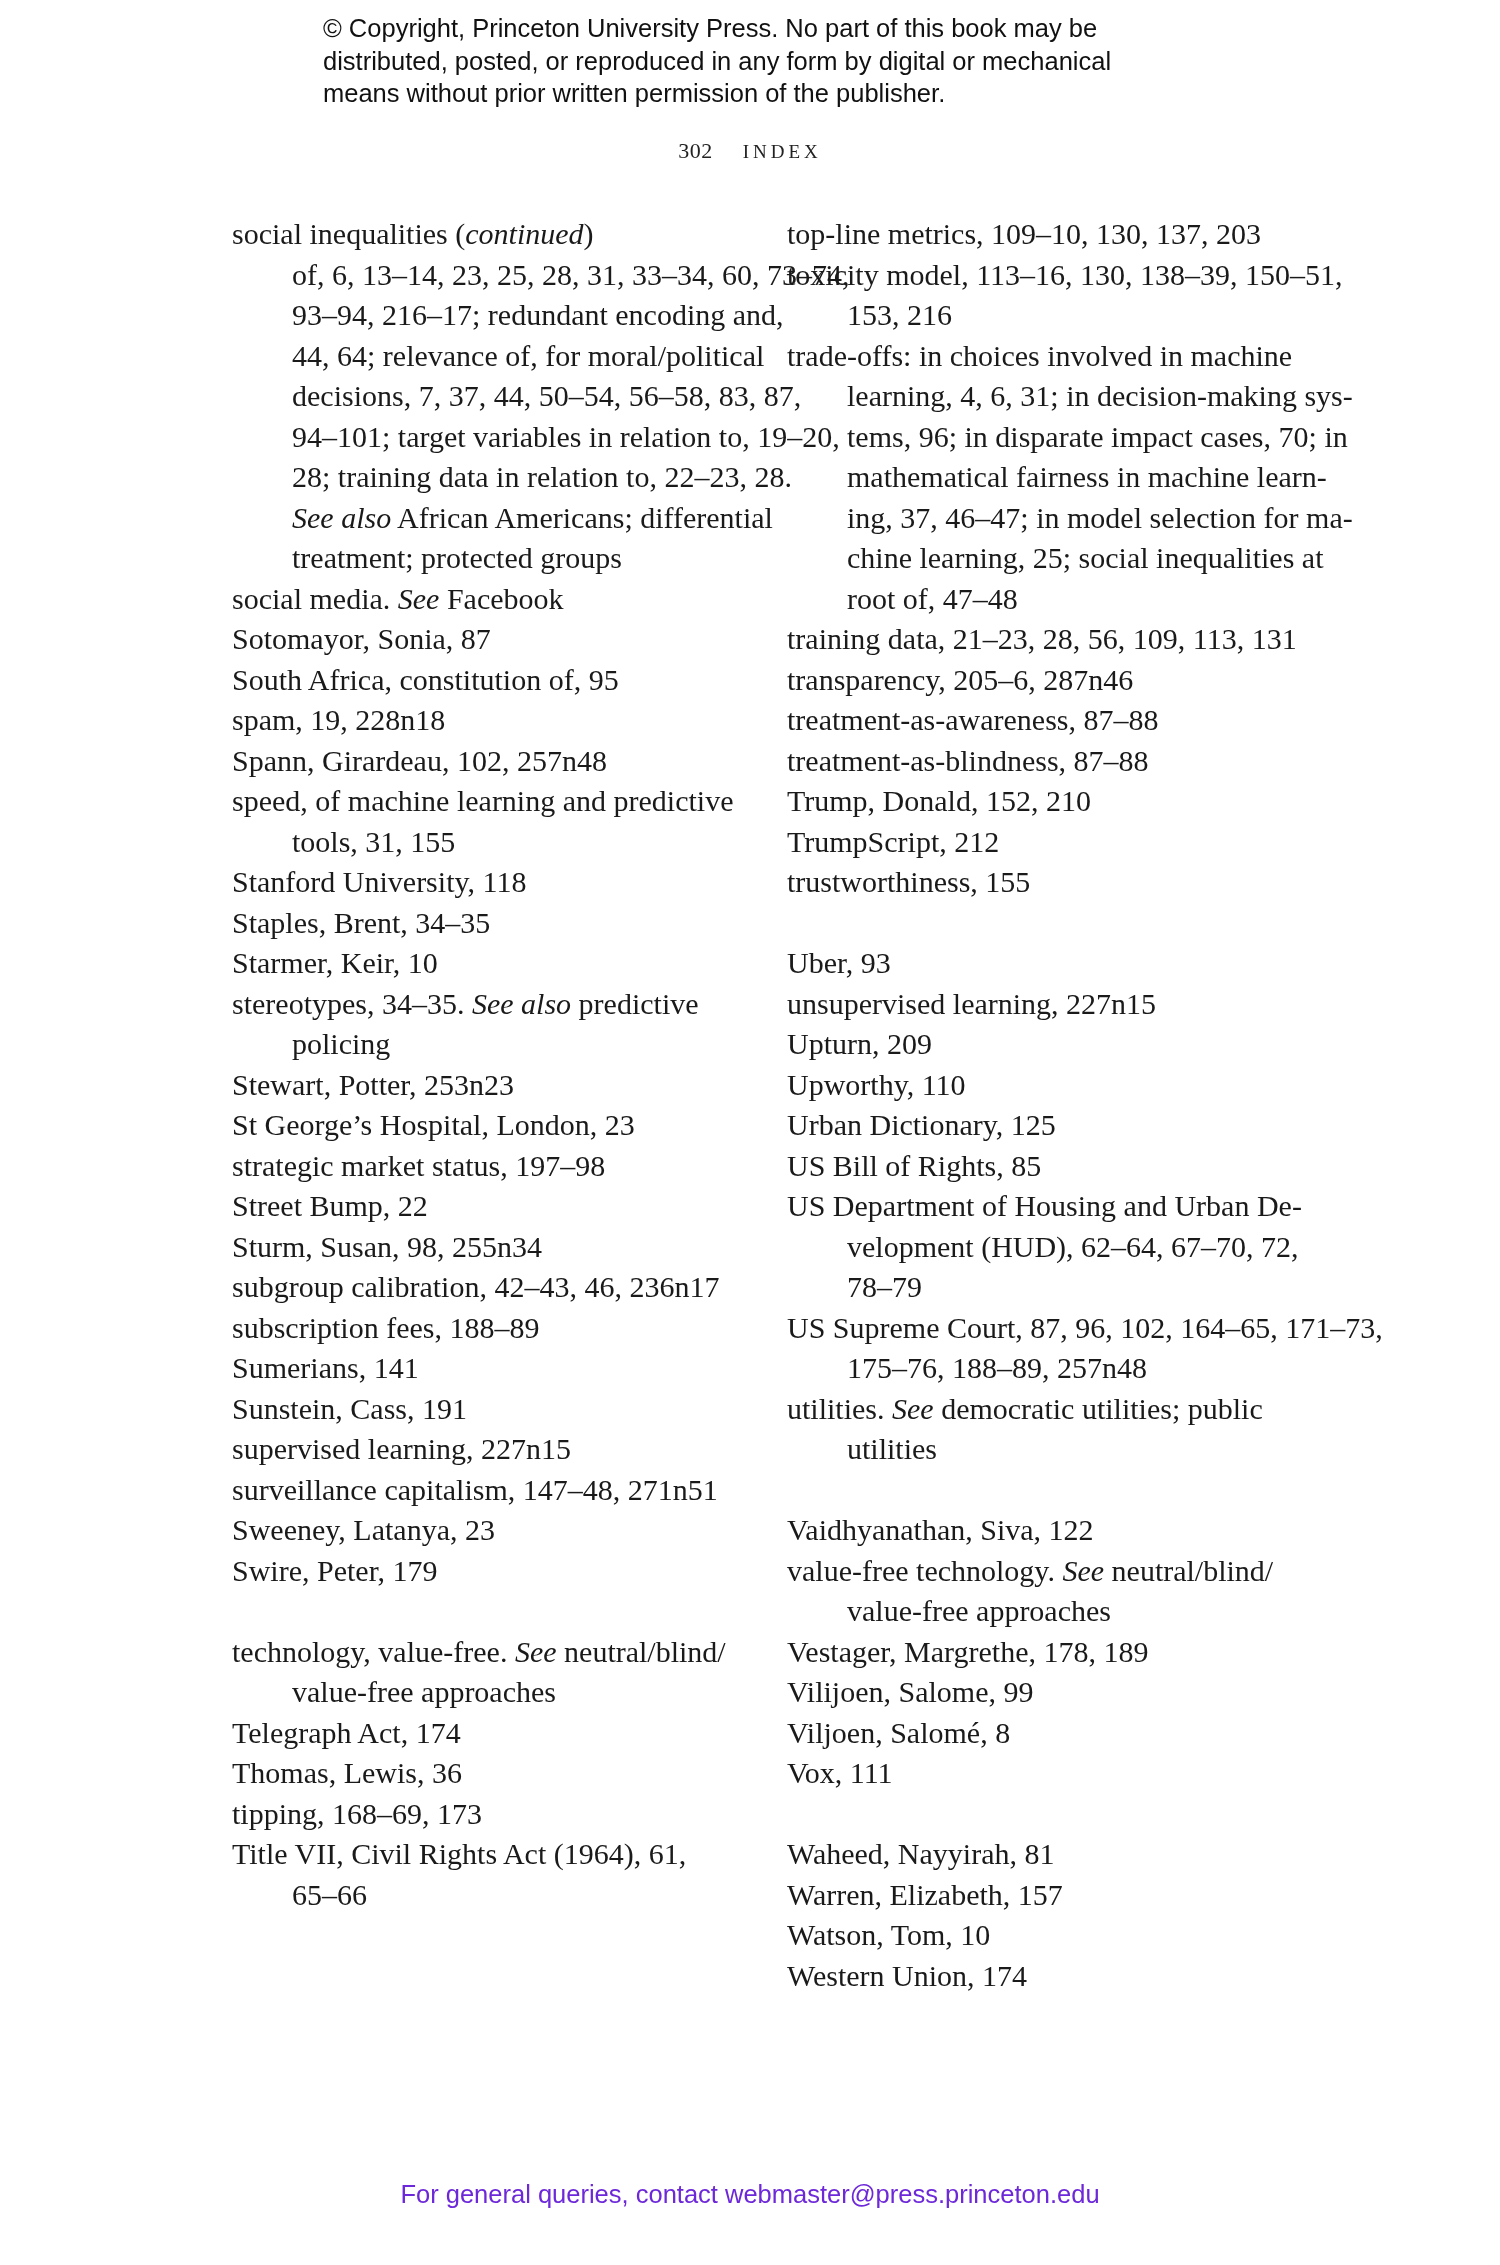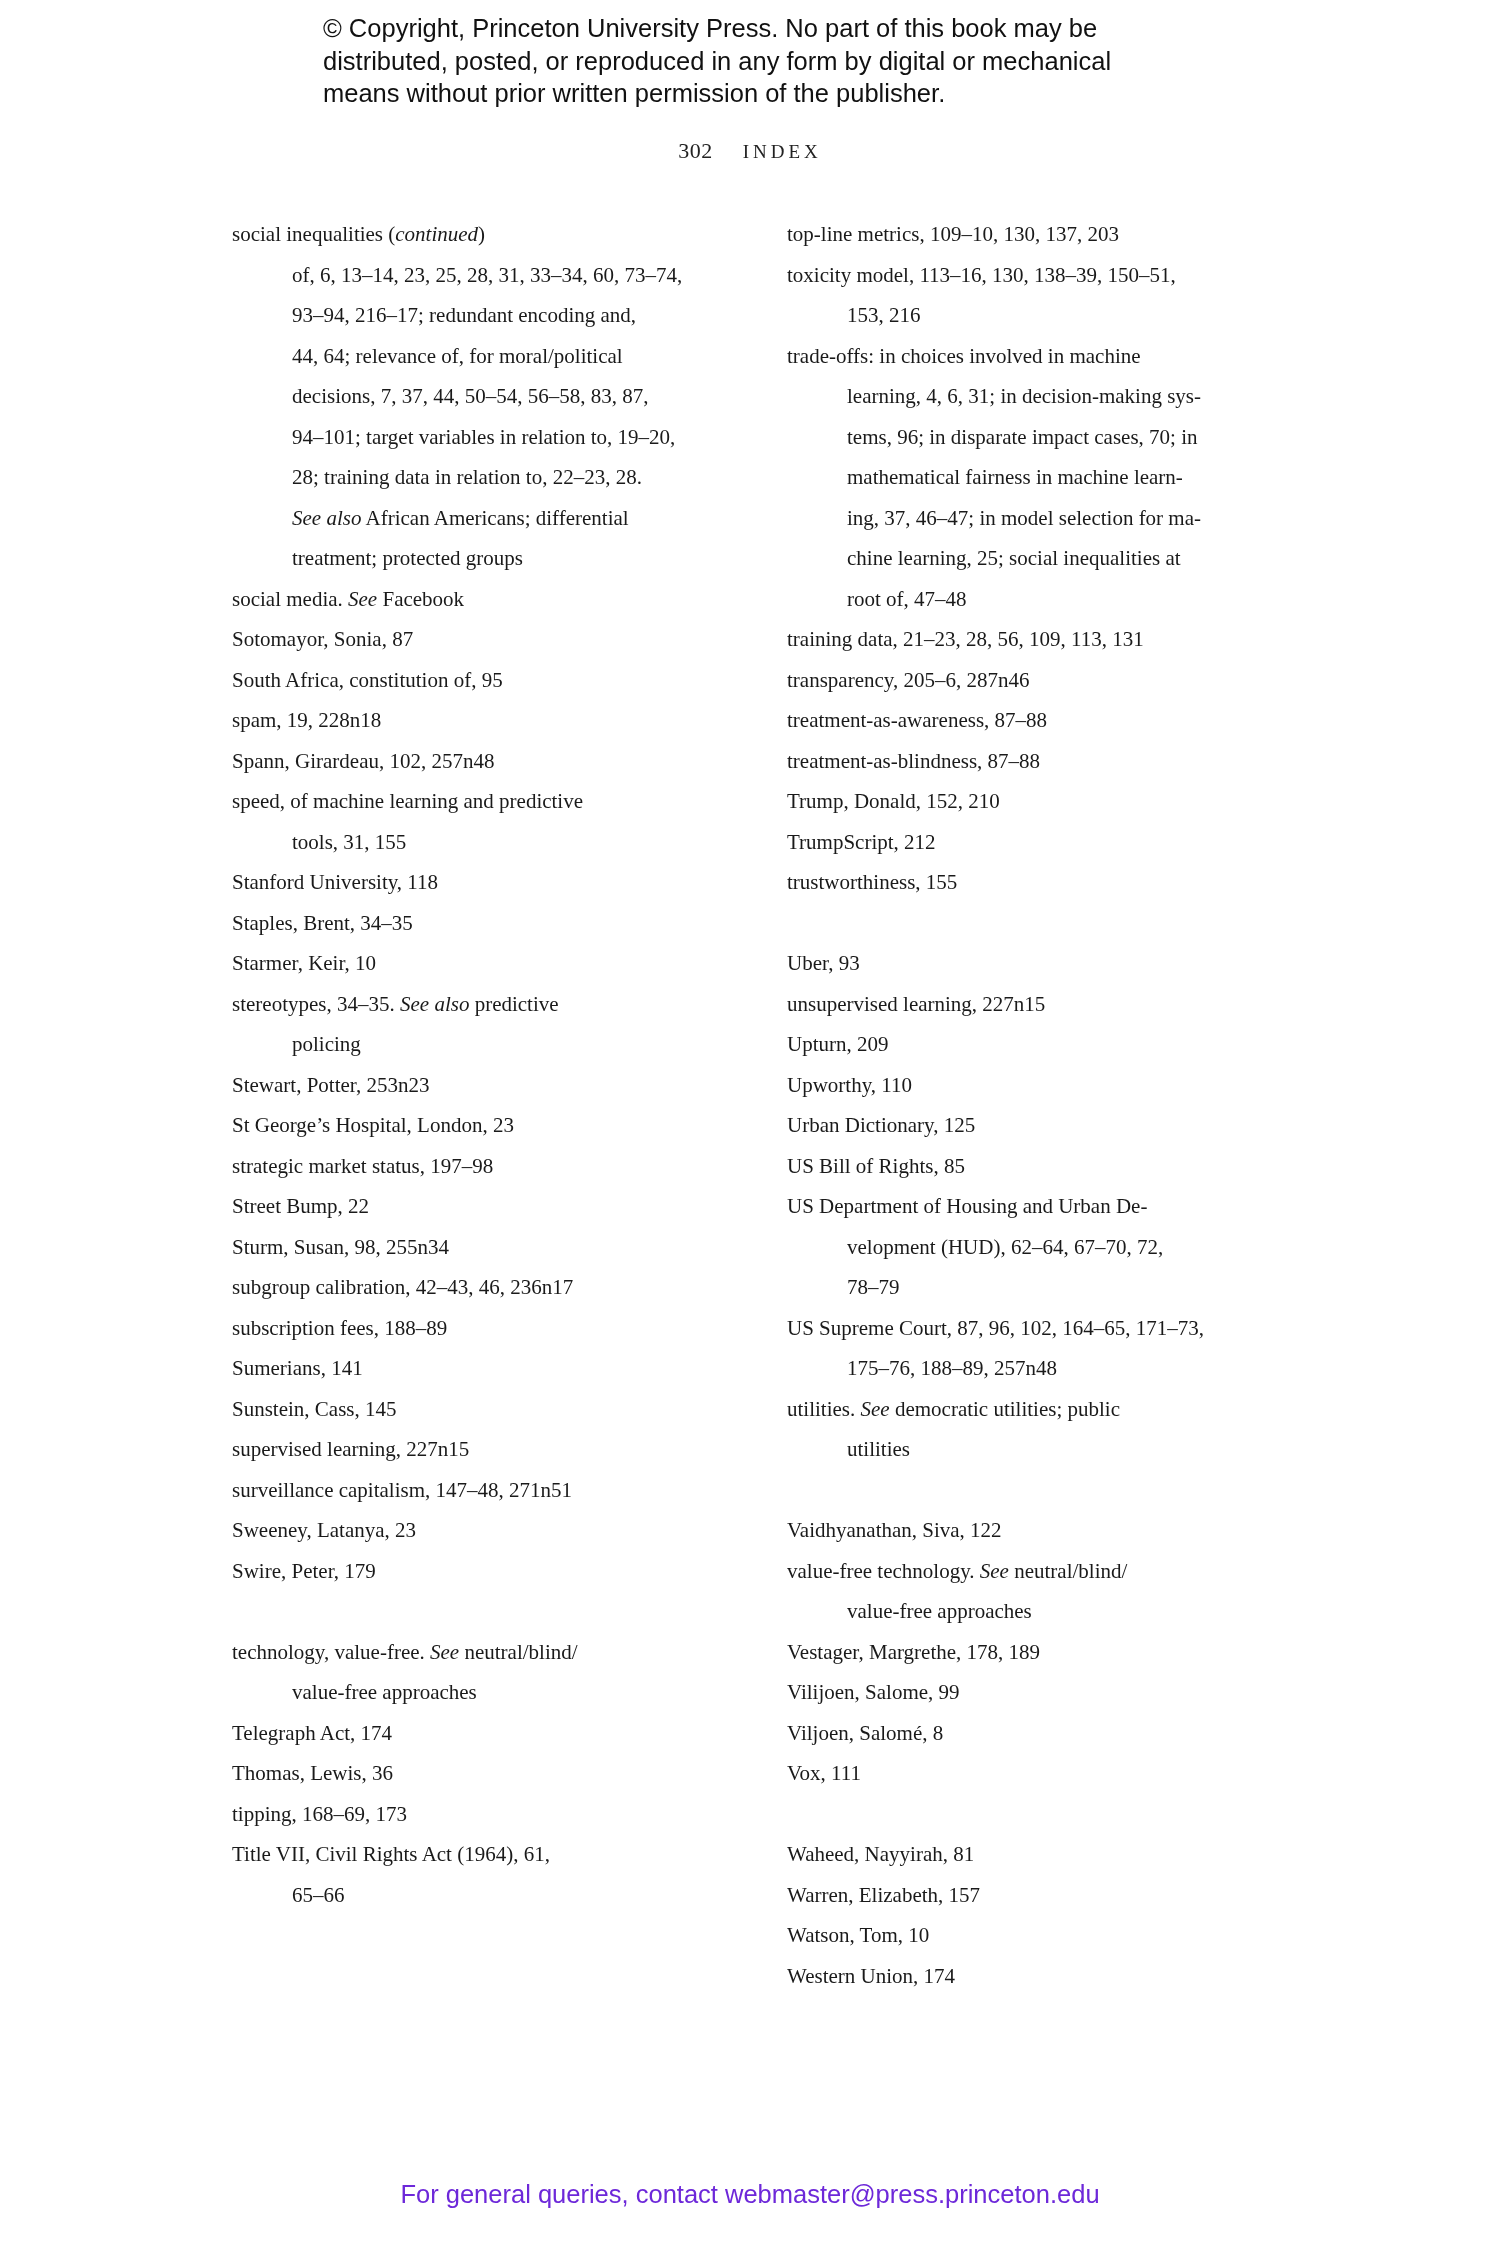--- a/index.html
+++ b/index.html
@@ -10,21 +10,21 @@
   }
   .copyright div { white-space: nowrap; }
   .running-head {
     position: absolute; left: 0; width: 1500px; top: 138px; text-align: center;
     font-family: "Liberation Serif", serif; font-size: 22px; color: #222; letter-spacing: 0.5px;
   }
   .running-head .folio { margin-right: 24px; }
   .running-head .title { letter-spacing: 4px; font-size: 19px; margin-top: 13px; }
   .col {
     position: absolute; top: 214px; width: 520px;
-    font-family: "Liberation Serif", serif; font-size: 21px; line-height: 40.5px; color: #1a1a1a;
+    font-family: "Liberation Serif", serif; font-size: 30px; line-height: 40.5px; color: #1a1a1a;
   }
   .col.left { left: 232px; }
   .col.right { left: 787px; }
   .entry { padding-left: 30px; text-indent: -30px; white-space: normal; }
   .entry .l { display: block; white-space: nowrap; }
   .entry .l + .l { padding-left: 30px; text-indent: 0; }
   .entry .l:first-child { text-indent: 0; margin-left: -30px; }
   .gap { height: 40.5px; }
   .footer {
     position: absolute; left: 0; width: 1500px; top: 2180px; text-align: center;
@@ -108,21 +108,21 @@
     <div class="entry">
       <span class="l"><span>subgroup calibration, 42–43, 46, 236n17</span></span>
     </div>
     <div class="entry">
       <span class="l"><span>subscription fees, 188–89</span></span>
     </div>
     <div class="entry">
       <span class="l"><span>Sumerians, 141</span></span>
     </div>
     <div class="entry">
-      <span class="l"><span>Sunstein, Cass, 145</span></span>
+      <span class="l"><span>Sunstein, Cass, 191</span></span>
     </div>
     <div class="entry">
       <span class="l"><span>supervised learning, 227n15</span></span>
     </div>
     <div class="entry">
       <span class="l"><span>surveillance capitalism, 147–48, 271n51</span></span>
     </div>
     <div class="entry">
       <span class="l"><span>Sweeney, Latanya, 23</span></span>
     </div>

